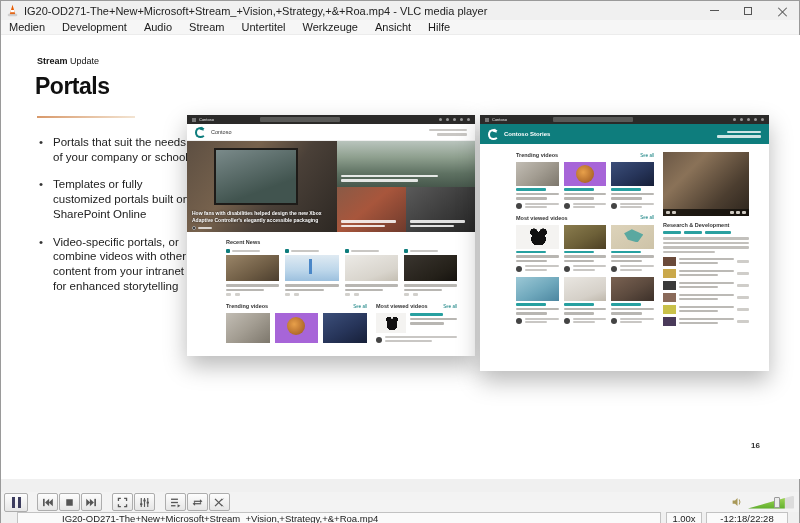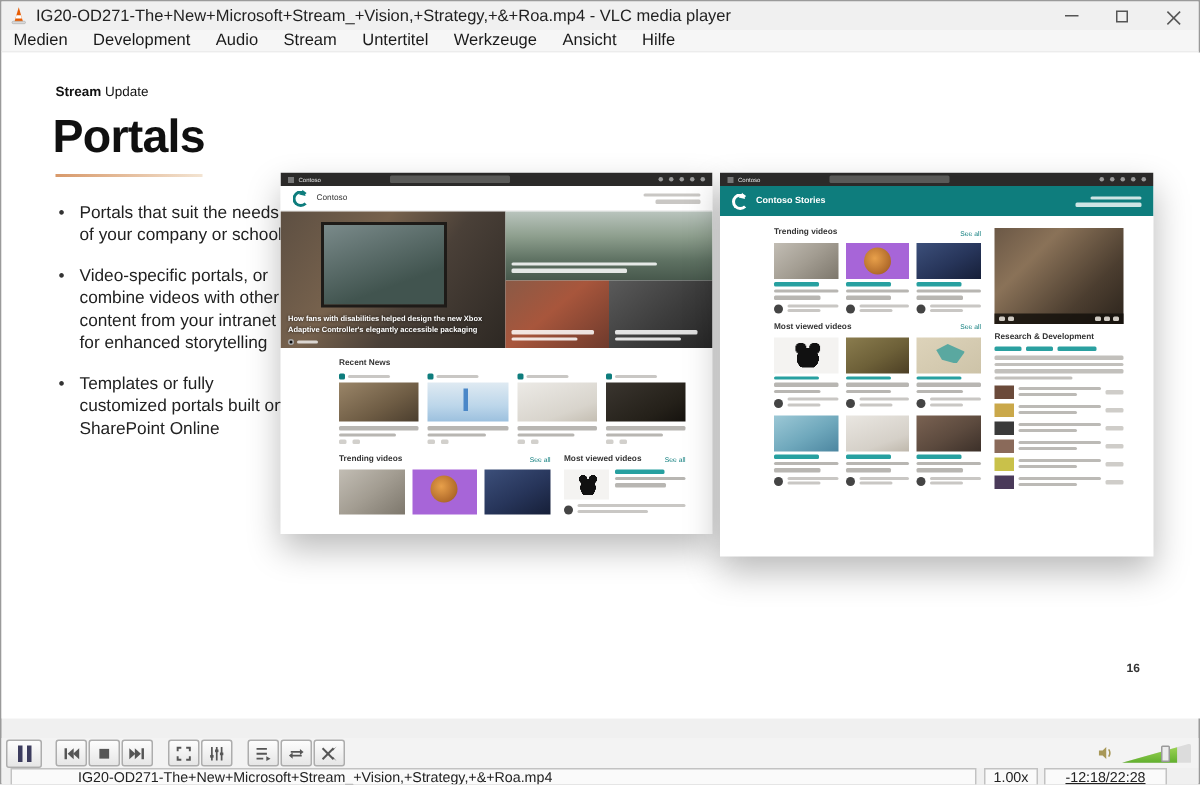--- a/index.html
+++ b/index.html
@@ -19,21 +19,21 @@
 
   
   .menubar { position:absolute; top:19px; left:0; right:0; height:15px; background:#f6f6f6; display:flex; align-items:center; padding-left:8px; gap:17px; border-bottom:1px solid #ececec; }
   .menubar span { font-size:11px; color:#1a1a1a; }
 
   
   .video-area { position:absolute; top:34px; left:0; width:800px; height:444px; background:#ffffff; }
   .slide { position:relative; width:100%; height:100%; }
   .eyebrow { position:absolute; left:36px; top:21px; font-size:9px; color:#111; }
   .eyebrow b { font-weight:bold; }
-  .slide-title { position:absolute; left:34px; top:38px; font-size:31px; font-weight:bold; color:#101010; letter-spacing:-0.5px; }
+  .slide-title { position:absolute; left:34px; top:38px; font-size:23px; font-weight:bold; color:#101010; letter-spacing:-0.5px; }
   .rule { position:absolute; left:36px; top:81px; width:98px; height:2px; background:linear-gradient(90deg,#d8996a,#f3e4d2); }
   .bullets { position:absolute; left:38px; top:100px; width:152px; list-style:none; }
   .bullets li { position:relative; padding-left:14px; font-size:11.5px; line-height:1.28; color:#222; margin-bottom:13px; }
   .bullets li:before { content:"•"; position:absolute; left:0; top:0; color:#333; }
   .pagenum { position:absolute; left:750px; top:406px; font-size:8px; font-weight:bold; color:#333; }
 
   
   .portal { position:absolute; background:#fff; box-shadow:0 10px 22px rgba(0,0,0,0.28); overflow:hidden; }
   .portal-left { left:186px; top:80px; width:288px; height:241px; }
   .portal-right { left:479px; top:80px; width:289px; height:256px; }
@@ -164,21 +164,21 @@
   .btn svg { display:block; }
   .vol-zone { margin-left:auto; display:flex; align-items:center; margin-right:5px; }
   .vol-slider { position:relative; width:46px; height:13px; margin-left:4px; }
   .vol-tri-bg { position:absolute; inset:0; background:#dcdcdc; clip-path:polygon(0 100%,100% 0,100% 100%); border-radius:1px; }
   .vol-tri-fill { position:absolute; inset:0; background:linear-gradient(180deg,#a6da5a,#5fae2d); clip-path:polygon(0 100%,80% 20%,80% 100%); }
   .vol-handle { position:absolute; left:56%; top:1px; width:6px; height:11px; background:#ececec; border:1px solid #9a9a9a; border-radius:1px; }
 
   
   .statusbar { position:absolute; left:0; right:0; top:511px; height:12px; background:#f0f0f0; display:flex; align-items:center; }
   .sbox { height:12px; border:1px solid #c2c2c2; background:#fafafa; font-size:9.5px; color:#222; display:flex; align-items:center; padding:0 4px; white-space:nowrap; overflow:hidden; }
-  .sb-file { margin-left:6px; width:644px;padding-left:44px; }
+  .sb-file { margin-left:16px; width:644px;padding-left:44px; }
   .sb-speed { margin-left:5px; width:36px; justify-content:center; }
   .sb-time { margin-left:4px; width:82px; justify-content:center;text-decoration:underline; }
 </style>
 </head>
 <body>
 
 <div class="app">
 
   <div class="titlebar">
     <svg width="13" height="13" viewBox="0 0 16 16">
@@ -213,22 +213,22 @@
 
   <div class="video-area">
     <div class="slide">
       <div class="eyebrow">
         <b>Stream</b><span> Update</span>
       </div>
       <div class="slide-title">Portals</div>
       <div class="rule"></div>
       <ul class="bullets">
         <li>Portals that suit the needs of your company or school</li>
+        <li>Templates or fully customized portals built on SharePoint Online</li>
         <li>Video-specific portals, or combine videos with other content from your intranet for enhanced storytelling</li>
-        <li>Templates or fully customized portals built on SharePoint Online</li>
       </ul>
       <div class="pagenum">16</div>
 
       <div class="portal portal-left">
         <div class="pbar">
           <div class="waffle"></div>
           <span class="pbrand">Contoso</span>
           <div class="psearch"></div>
           <div class="picons">
               <i></i>

